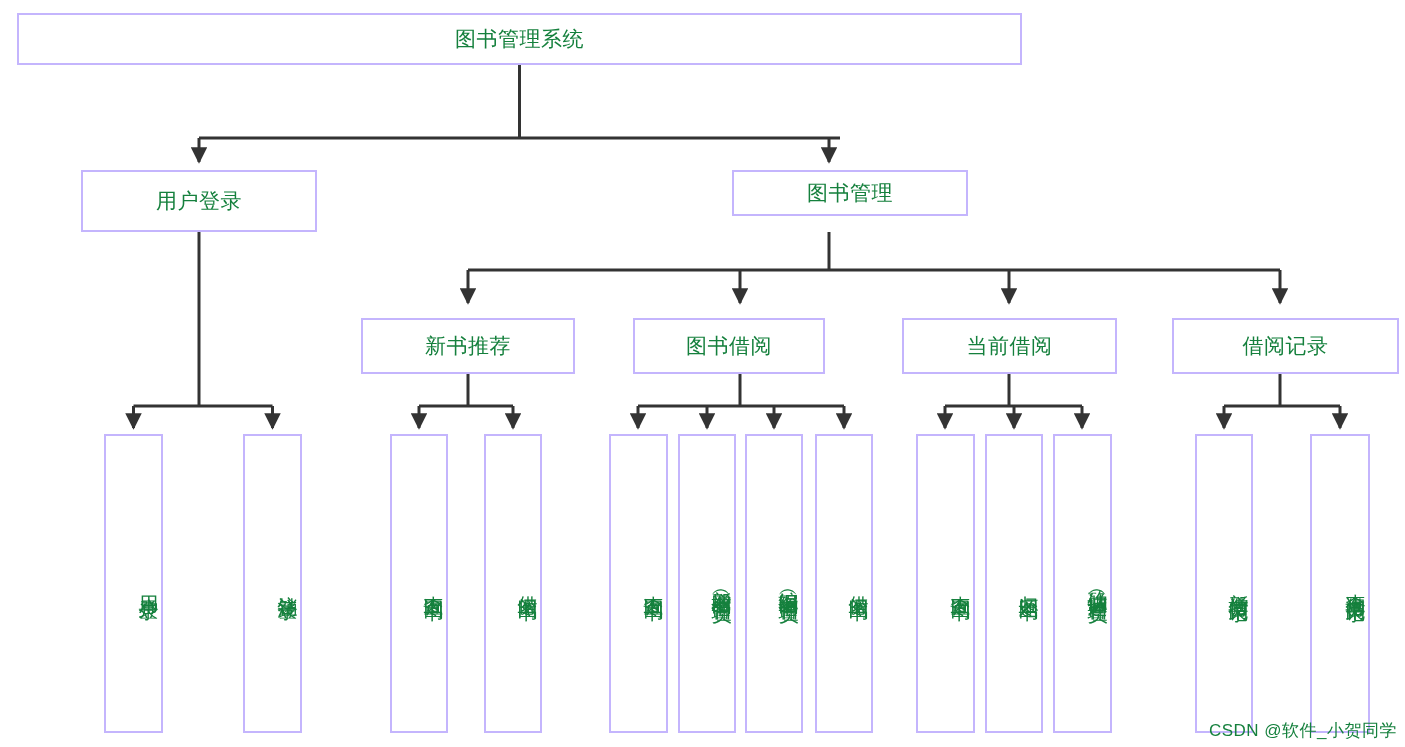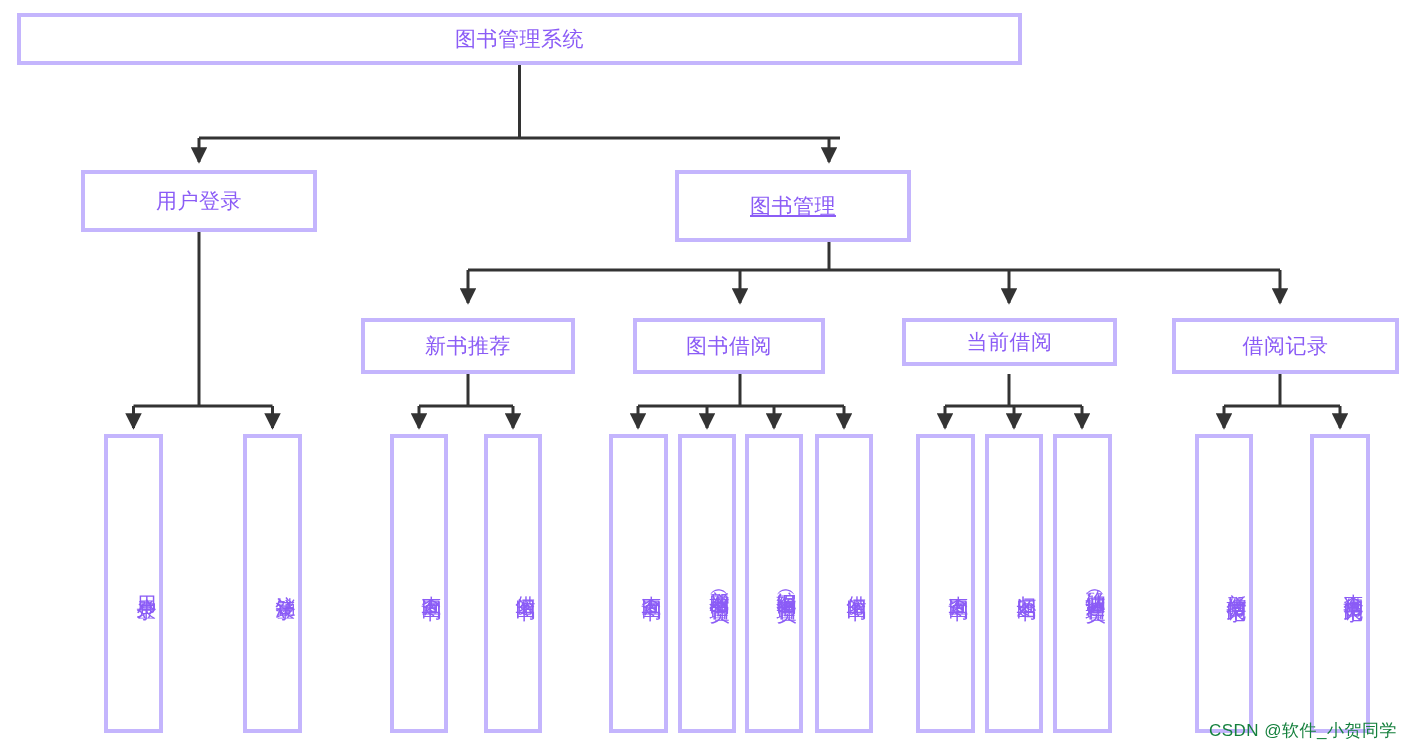--- a/index.html
+++ b/index.html
@@ -23,25 +23,25 @@
     left: 0;
     top: 0;
     width: 1405px;
     height: 747px;
     pointer-events: none;
   }
   .node {
     position: absolute;
     box-sizing: border-box;
     background: #ffffff;
-    border: 4px solid #c4b5fd;
+    border: 2px solid #c4b5fd;
     display: flex;
     align-items: center;
     justify-content: center;
-    color: #8b5cf6;
+    color: #15803d;
     letter-spacing: 0.5px;
   }
   .node.horizontal {
     font-size: 21px;
     line-height: 1.1;
   }
   .node.vertical {
     font-size: 20px;
     line-height: 1.22;
     writing-mode: vertical-rl;
@@ -125,31 +125,31 @@
     </g>
   </svg>
 
   <div class="node horizontal" style="left:17px; top:13px; width:1005px; height:52px;">
     <span class="label">图书管理系统</span>
   </div>
 
   <div class="node horizontal" style="left:81px; top:170px; width:236px; height:62px;">
     <span class="label">用户登录</span>
   </div>
-  <div class="node horizontal" style="left:675px; top:170px; width:236px; height:72px;text-decoration:underline;">
+  <div class="node horizontal" style="left:732px; top:170px; width:236px; height:46px;">
     <span class="label">图书管理</span>
   </div>
 
   <div class="node horizontal" style="left:361px; top:318px; width:214px; height:56px;">
     <span class="label">新书推荐</span>
   </div>
   <div class="node horizontal" style="left:633px; top:318px; width:192px; height:56px;">
     <span class="label">图书借阅</span>
   </div>
-  <div class="node horizontal" style="left:902px; top:318px; width:215px; height:48px;">
+  <div class="node horizontal" style="left:902px; top:318px; width:215px; height:56px;">
     <span class="label">当前借阅</span>
   </div>
   <div class="node horizontal" style="left:1172px; top:318px; width:227px; height:56px;">
     <span class="label">借阅记录</span>
   </div>
 
   <div class="node vertical" style="left:104px; top:434px; width:59px; height:299px;">
     <span class="label">用户登录</span>
   </div>
   <div class="node vertical" style="left:243px; top:434px; width:59px; height:299px;">

